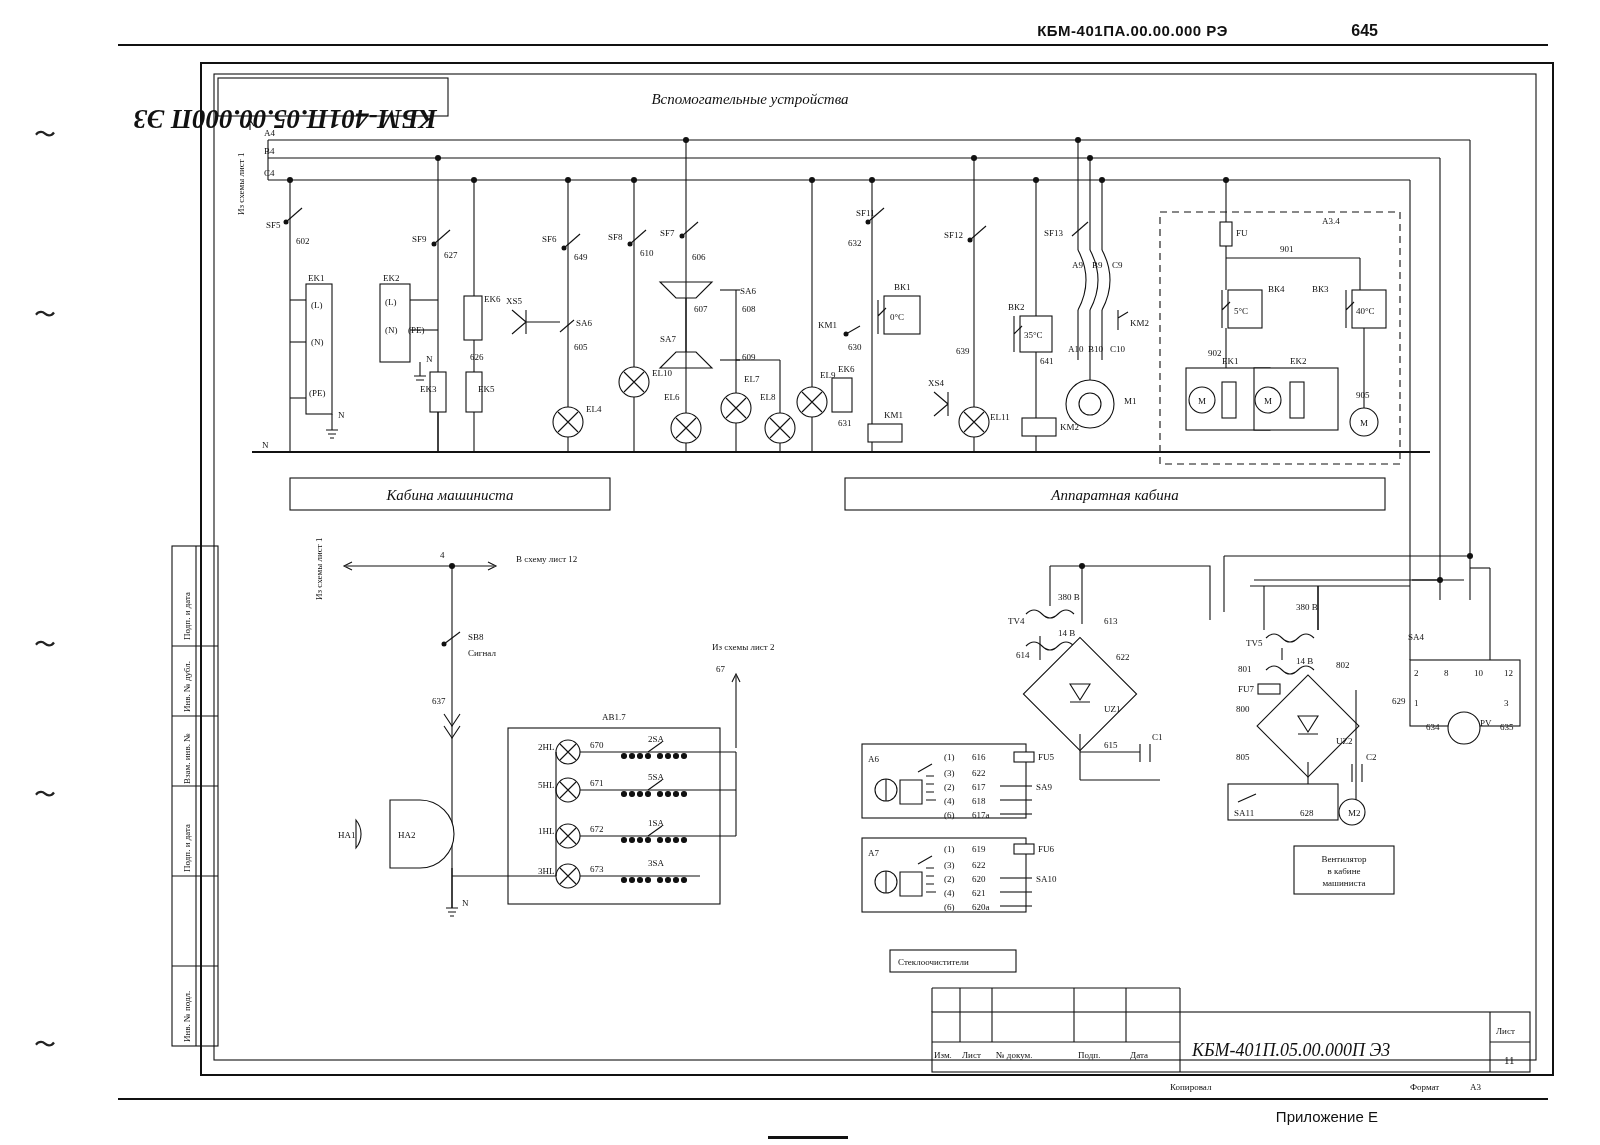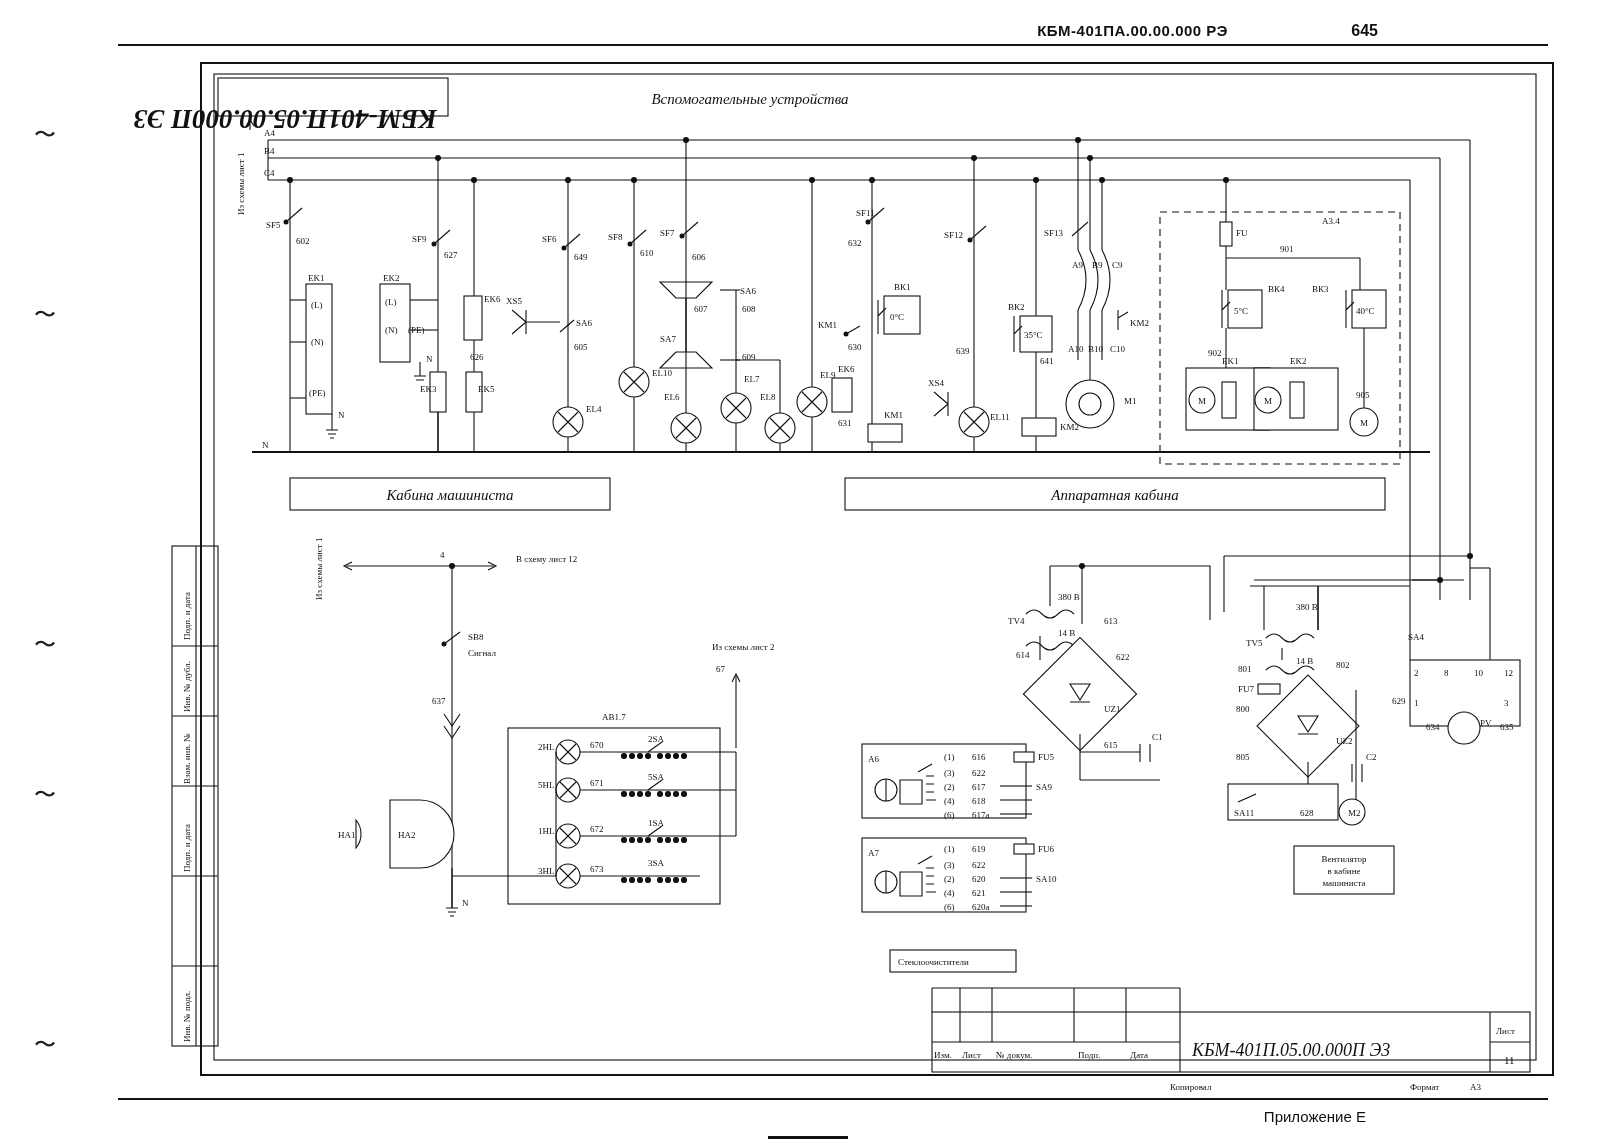--- a/index.html
+++ b/index.html
@@ -2,21 +2,21 @@
 <html><head>
 <meta charset="utf-8">
 <style>
   html,body{margin:0;padding:0;background:#ffffff;}
   body{width:1600px;height:1145px;position:relative;font-family:"Liberation Serif",serif;color:#111;}
   .page{position:absolute;left:0;top:0;width:1438px;height:1145px;}
   .hdr-rule{position:absolute;left:118px;top:44px;width:1430px;height:2px;background:#111;}
   .hdr-code{position:absolute;right:210px;top:22px;font-family:"Liberation Sans",sans-serif;font-weight:bold;font-size:15px;letter-spacing:.5px;}
   .hdr-page{position:absolute;right:60px;top:22px;font-family:"Liberation Sans",sans-serif;font-weight:bold;font-size:16px;}
   .ftr-rule{position:absolute;left:118px;top:1098px;width:1430px;height:2px;background:#111;}
-  .ftr-txt{position:absolute;right:72px;top:1108px;font-family:"Liberation Sans",sans-serif;font-size:15px;}
+  .ftr-txt{position:absolute;right:60px;top:1108px;font-family:"Liberation Sans",sans-serif;font-size:15px;}
   .ftr-tick{position:absolute;left:768px;top:1136px;width:80px;height:3px;background:#111;}
   .sheet{position:absolute;left:200px;top:62px;width:1350px;height:1010px;border:2px solid #111;background:#fff;}
   svg{position:absolute;left:0;top:0;overflow:visible;}
   .t{font-family:"Liberation Serif",serif;font-size:11px;fill:#111;}
   .tb{font-family:"Liberation Serif",serif;font-size:18px;font-style:italic;fill:#111;}
   .tt{font-family:"Liberation Serif",serif;font-size:15px;font-style:italic;fill:#111;}
   .tiny{font-family:"Liberation Serif",serif;font-size:9px;fill:#111;}
   .title-big{font-family:"Liberation Serif",serif;font-size:27px;font-style:italic;font-weight:bold;fill:#111;}
   .ln{stroke:#111;stroke-width:1.1;fill:none;}
   .ln2{stroke:#111;stroke-width:1.8;fill:none;}

